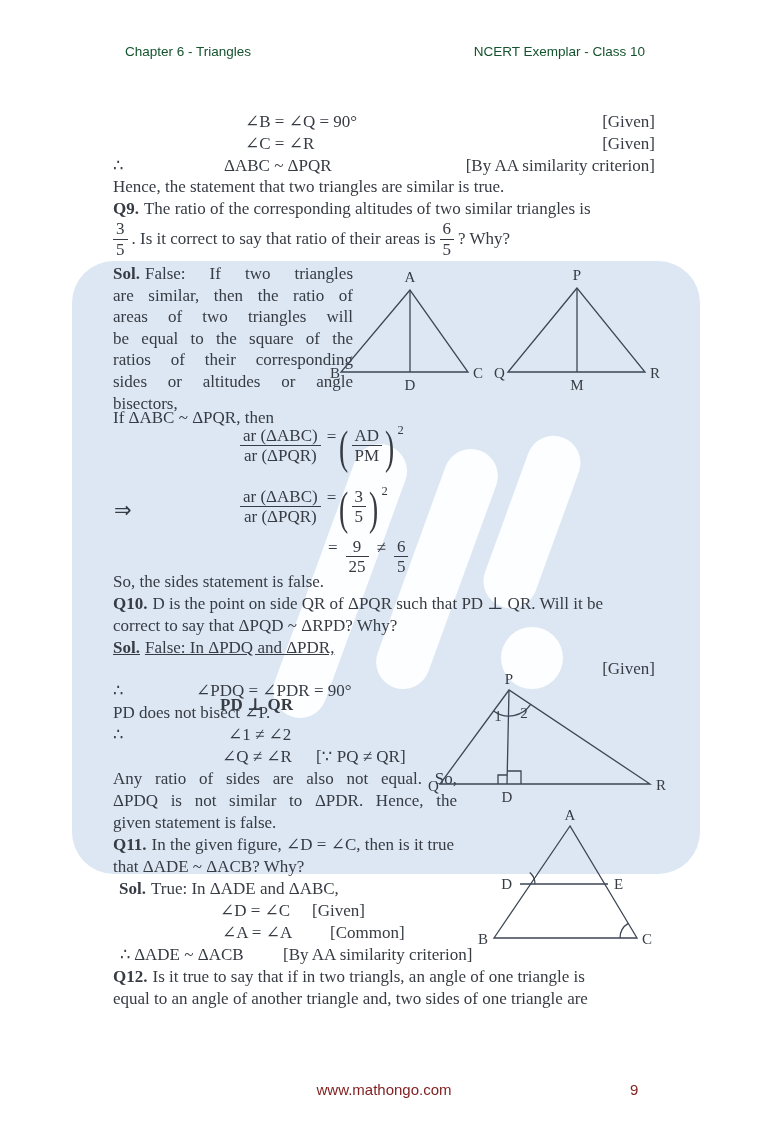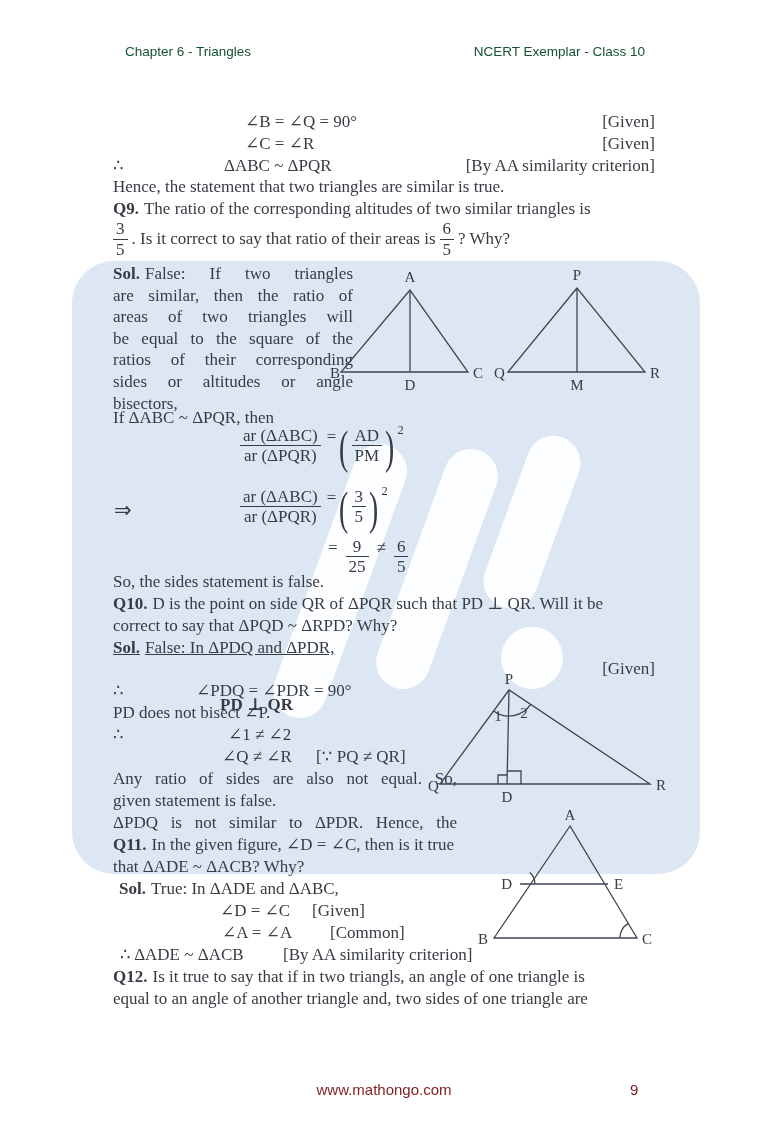--- a/index.html
+++ b/index.html
@@ -158,22 +158,22 @@
   <div class="abs tag" style="top:658px;">[Given]</div>
   <div class="abs" style="left:113px;top:680px;">∴</div>
   <div class="abs" style="left:196px;top:680px;">∠PDQ = ∠PDR = 90°</div>
   <div class="abs" style="left:113px;top:702px;">PD does not bisect ∠P.</div>
   <div class="abs" style="left:113px;top:724px;">∴</div>
   <div class="abs" style="left:228px;top:724px;">∠1 ≠ ∠2</div>
   <div class="abs" style="left:222px;top:746px;">∠Q ≠ ∠R</div>
   <div class="abs" style="left:316px;top:746px;">[∵ PQ ≠ QR]</div>
   <div class="abs" style="left:113px;top:768px;line-height:21.8px;">
     <div class="jl2">Any ratio of sides are also not equal. So,</div>
+    <div class="jl2">ΔPDQ is not similar to ΔPDR. Hence, the</div>
     <div class="jl2 last">given statement is false.</div>
-    <div class="jl2">ΔPDQ is not similar to ΔPDR. Hence, the</div>
   </div>
 
   <svg class="abs" style="left:428px;top:674px;" width="242" height="134">
     <path class="geo" d="M81,16 L12,110 L222,110 Z"></path>
     <path class="geo" d="M81,16 L79,110"></path>
     <path class="geo" d="M70,110 L70,101 L79,101"></path>
     <path class="geo" d="M79,97 L93,97 L93,110"></path>
     <path class="geo" d="M65.6,37 A26,26 0 0 0 102.8,30.2"></path>
     <text x="81" y="10" text-anchor="middle">P</text>
     <text x="70" y="47" text-anchor="middle">1</text>

